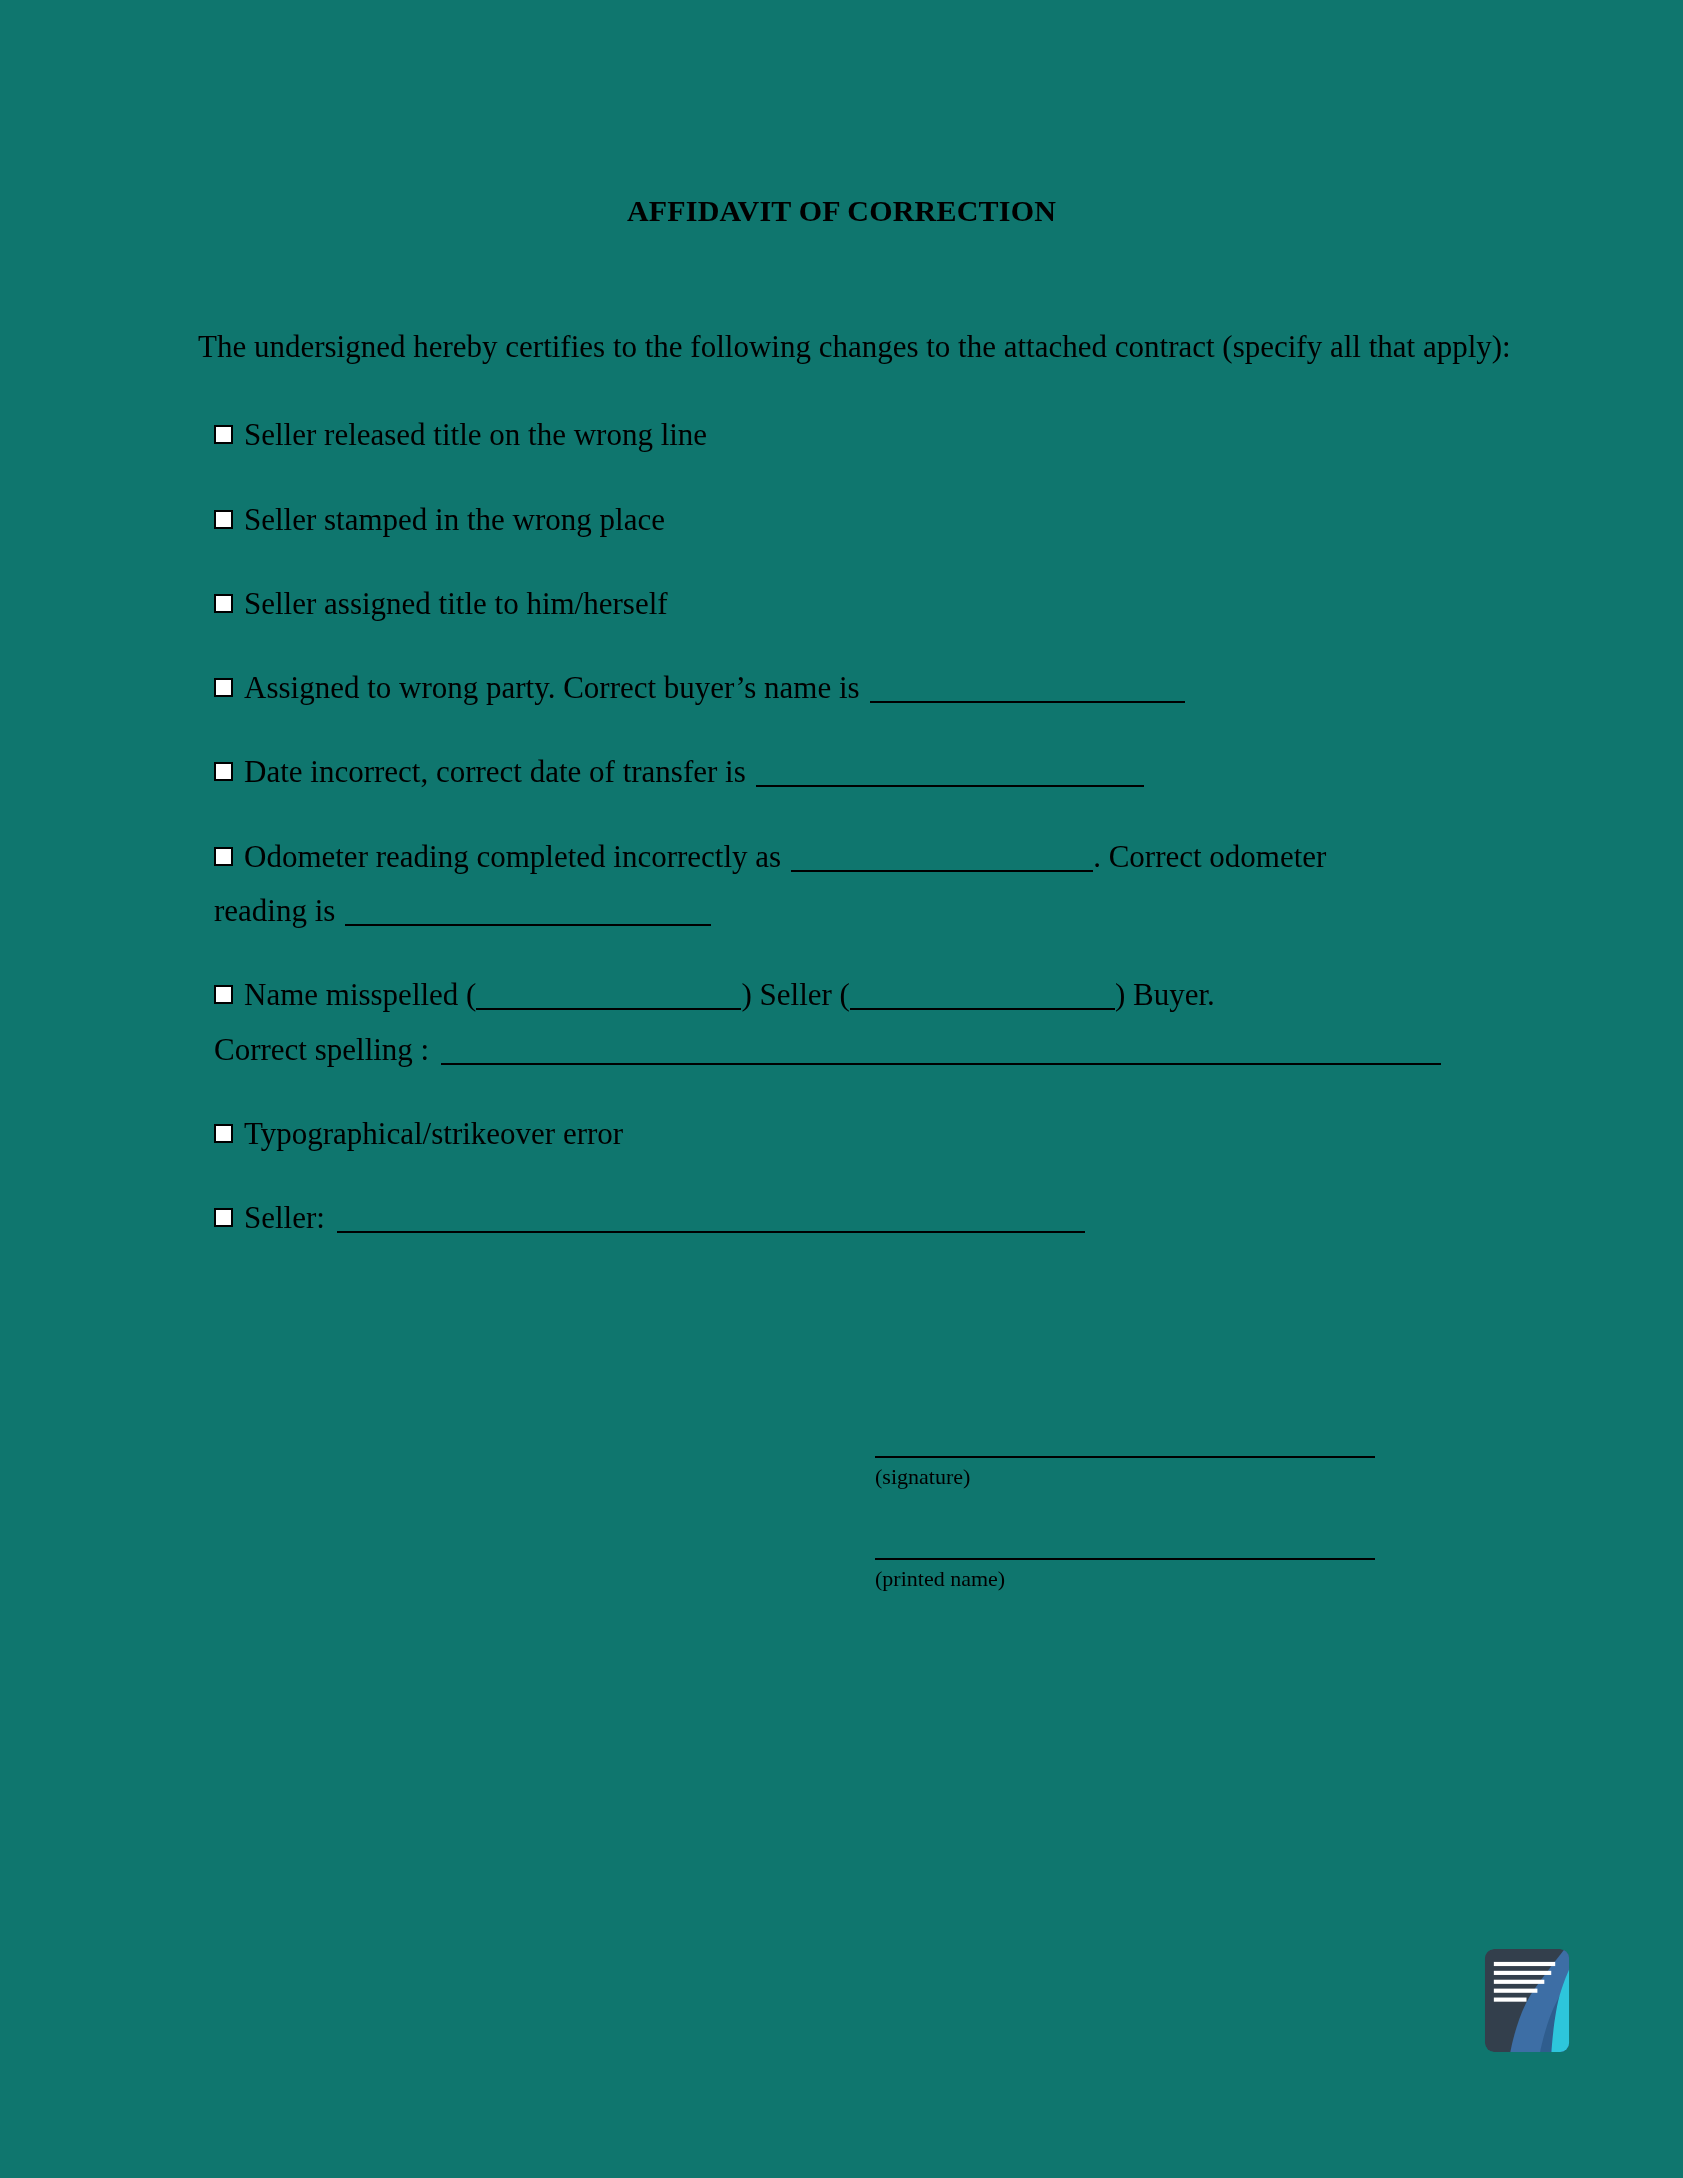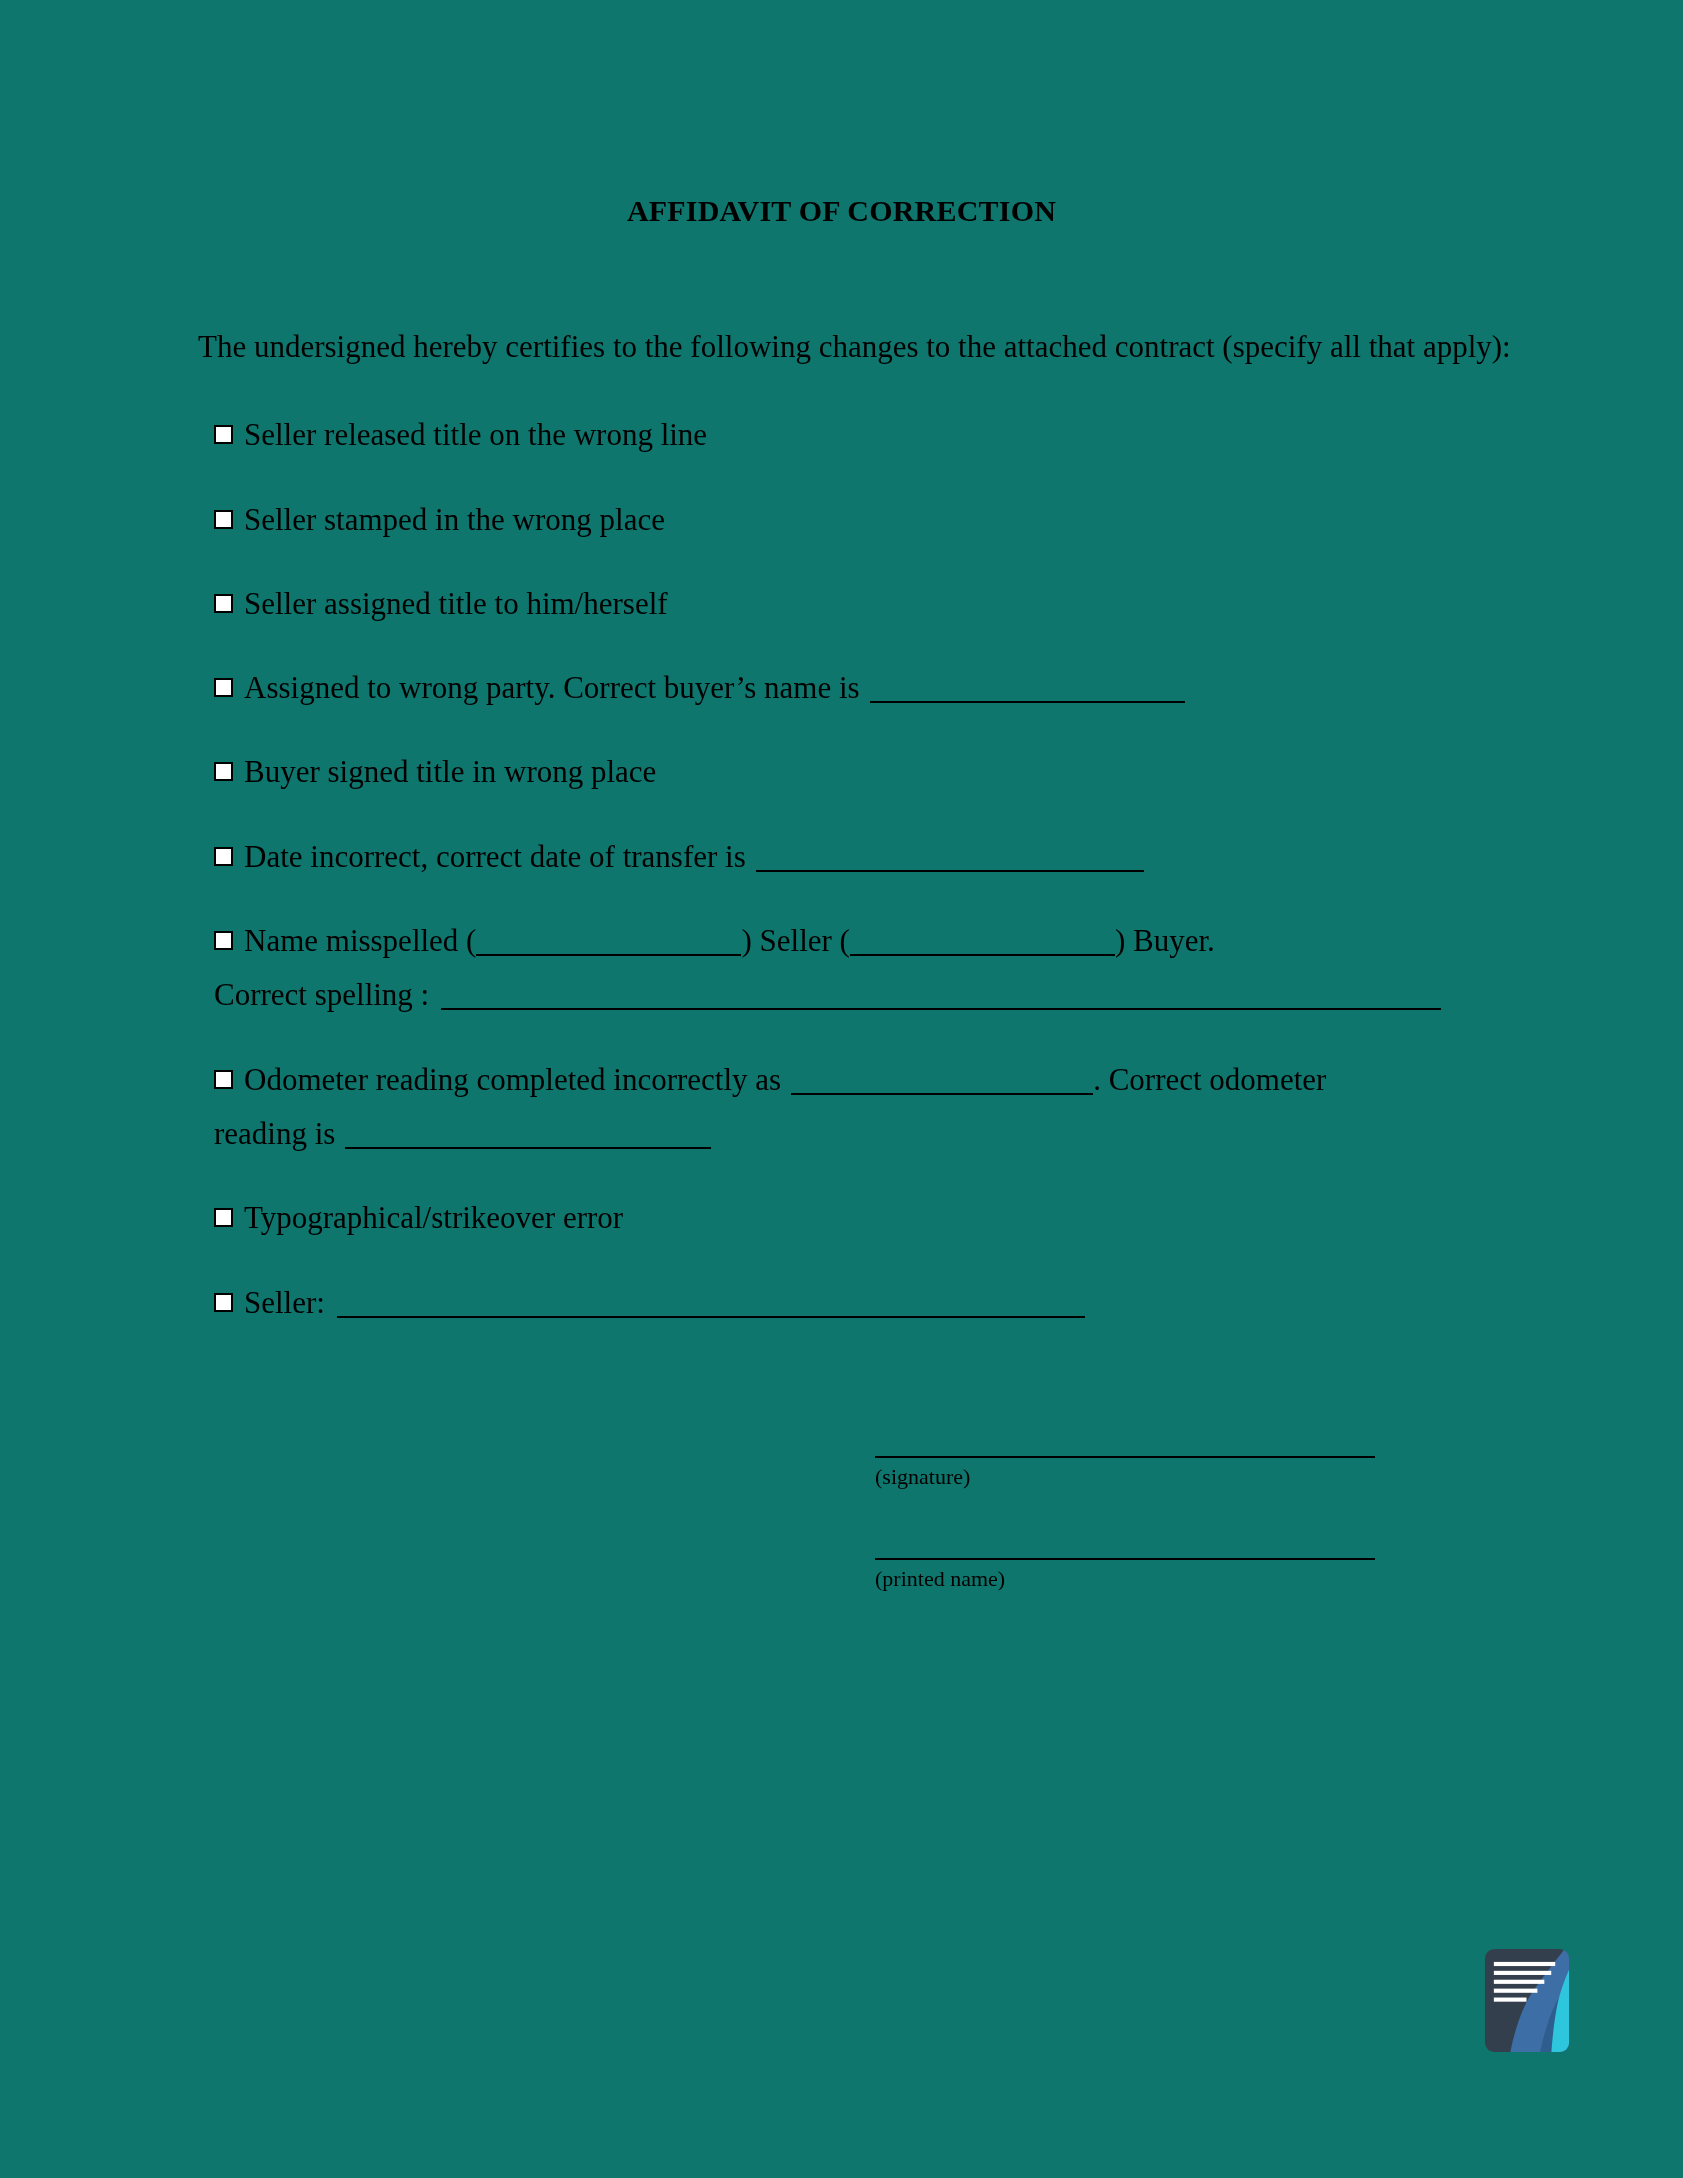--- a/index.html
+++ b/index.html
@@ -148,47 +148,42 @@
         <span class="cbox"></span><span class="txt">Seller assigned title to him/herself</span>
       </span>
     </div>
 
     <div class="item">
       <span class="line-row">
         <span class="cbox"></span><span class="txt">Assigned to wrong party. Correct buyer’s name is</span><span class="rule w-buyer-name"></span>
       </span>
     </div>
 
-    <div class="item">
-      <span class="line-row">
-        <span class="cbox"></span><span class="txt">Buyer signed title in wrong place</span>
-      </span>
-    </div>
 
     <div class="item">
       <span class="line-row">
         <span class="cbox"></span><span class="txt">Date incorrect, correct date of transfer is</span><span class="rule w-date"></span>
+      </span>
+    </div>
+
+    <div class="item two-line">
+      <span class="line-row">
+        <span class="cbox"></span><span class="txt">Odometer reading completed incorrectly as</span><span class="rule w-odo-as"></span><span class="txt">. Correct odometer</span>
+      </span>
+      <span class="line-row second-line">
+        <span class="txt">reading is</span><span class="rule w-odo-read"></span>
       </span>
     </div>
 
     <div class="item two-line">
       <span class="line-row">
         <span class="cbox"></span><span class="txt">Name misspelled (</span><span class="rule w-paren"></span><span class="txt">) Seller (</span><span class="rule w-paren"></span><span class="txt">) Buyer.</span>
       </span>
       <span class="line-row second-line">
         <span class="txt">Correct spelling :</span><span class="rule w-spelling"></span>
-      </span>
-    </div>
-
-    <div class="item two-line">
-      <span class="line-row">
-        <span class="cbox"></span><span class="txt">Odometer reading completed incorrectly as</span><span class="rule w-odo-as"></span><span class="txt">. Correct odometer</span>
-      </span>
-      <span class="line-row second-line">
-        <span class="txt">reading is</span><span class="rule w-odo-read"></span>
       </span>
     </div>
 
     <div class="item">
       <span class="line-row">
         <span class="cbox"></span><span class="txt">Typographical/strikeover error</span>
       </span>
     </div>
 
     <div class="item">

